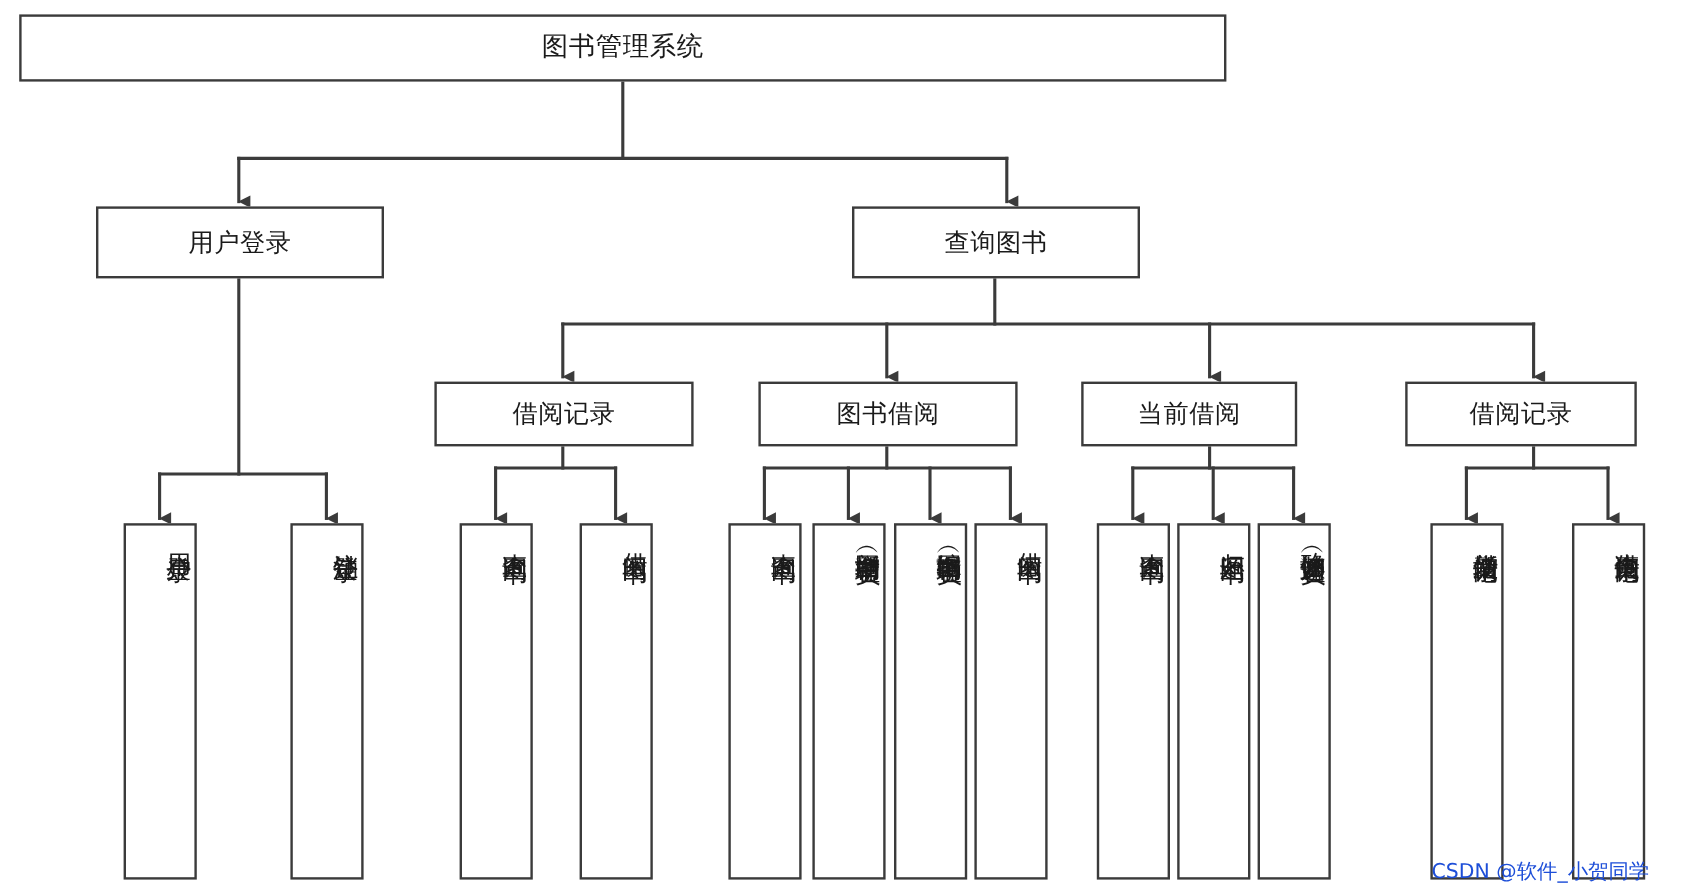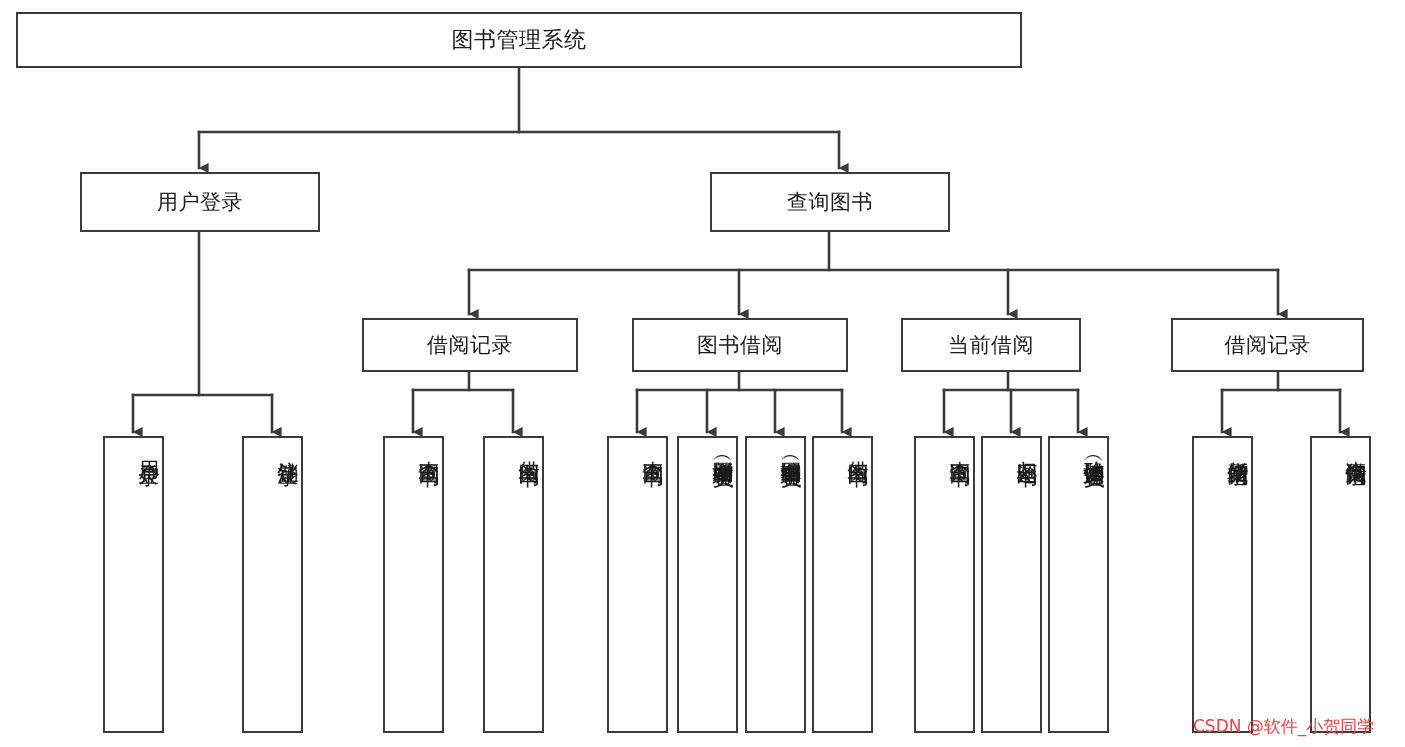--- a/index.html
+++ b/index.html
@@ -63,21 +63,21 @@
     line-height: 1.28;
     letter-spacing: 2px;
     width: 100%;
     text-align: center;
   }
   .node.v.tall .lbl {
     letter-spacing: 1px;
   }
   .watermark {
     position: absolute;
-    color: #ef4444;
+    color: #1d4ed8;
     font-size: 17px;
     white-space: nowrap;
     z-index: 5;
     font-family: "DejaVu Sans", "Liberation Sans", sans-serif;
   }
 </style>
 </head>
 <body>
 
 <div id="canvas">

